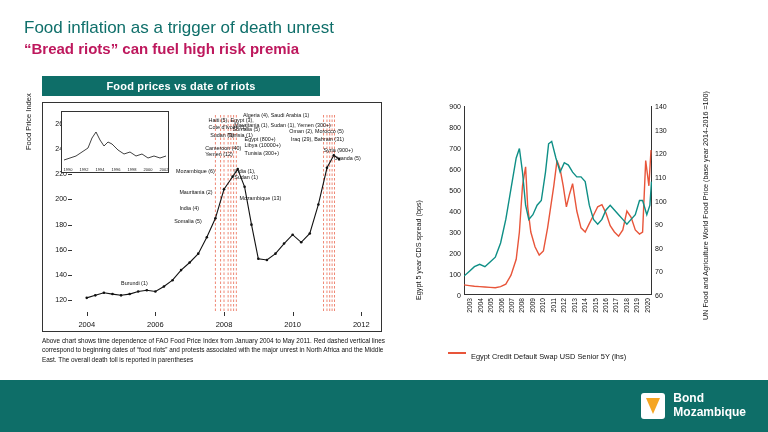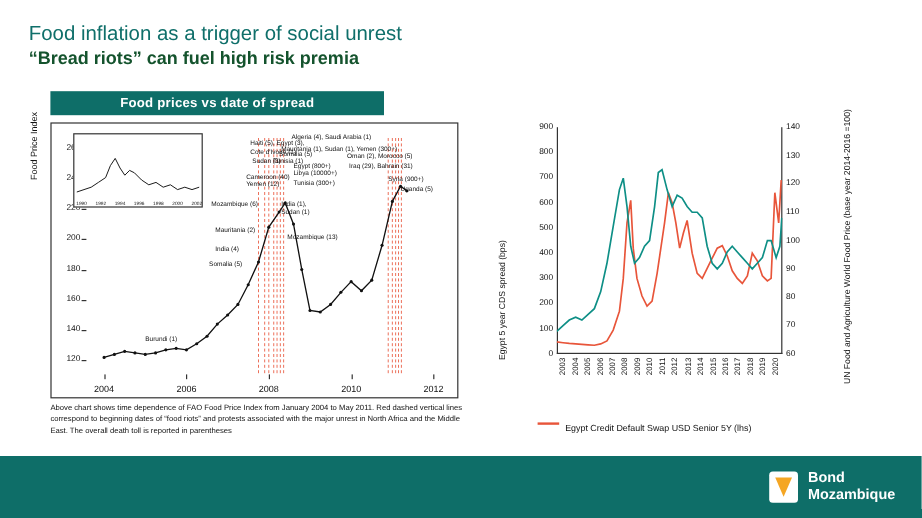--- a/index.html
+++ b/index.html
@@ -13,21 +13,21 @@
   }
   .slide { position: relative; width: 768px; height: 432px; background:#fff; }
 
   
   .title {
     position:absolute; left:24px; top:18px;
     font-size:17px; color:#0f6f6a; font-weight:400;
   }
   .subtitle {
     position:absolute; left:24px; top:40px;
-    font-size:15px; color:#14532d; font-weight:700;
+    font-size:15px; color:#be185d; font-weight:700;
   }
 
   
   .panel-header {
     position:absolute;
     background:#0e6e68;
     color:#ffffff;
     font-size:11px; font-weight:700;
     display:flex; align-items:center; justify-content:center;
     letter-spacing:0.2px;
@@ -123,24 +123,24 @@
     border-left:7px solid transparent; border-right:7px solid transparent;
     border-top:16px solid #f5a623;
   }
   .brand-name { color:#fff; font-size:12px; font-weight:700; line-height:1.15; }
 </style>
 </head>
 <body>
 
 <div class="slide">
 
-  <div class="title">Food inflation as a trigger of social unrest</div>
+  <div class="title">Food inflation as a trigger of death unrest</div>
   <div class="subtitle">“Bread riots” can fuel high risk premia</div>
 
-  <div class="panel-header" id="left-header">Food prices vs date of spread</div>
+  <div class="panel-header" id="left-header">Food prices vs date of riots</div>
 
   <div class="axis-label-y-left">Food Price Index</div>
 
   <div class="chart-box" id="left-chart">
     <div class="lc-inner" id="lc-inner">
         <div class="ytick" style="top: 193.375px;">120</div>
         <div class="ytick-mark" style="top: 197.375px;"></div>
         <div class="ytick" style="top: 168.125px;">140</div>
         <div class="ytick-mark" style="top: 172.125px;"></div>
         <div class="ytick" style="top: 142.875px;">160</div>

